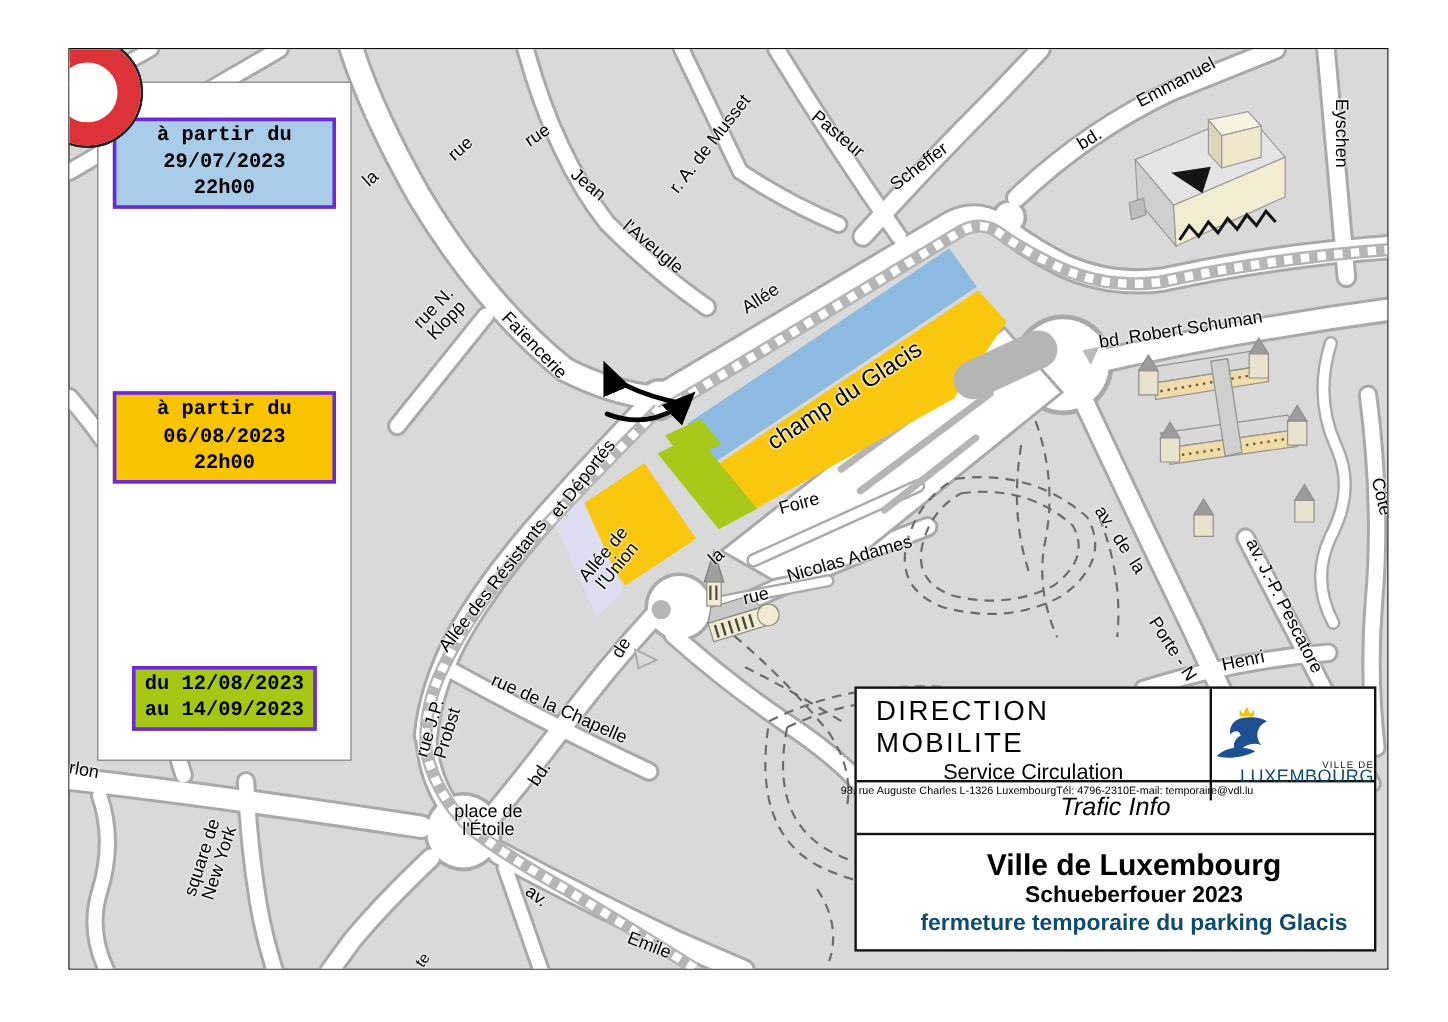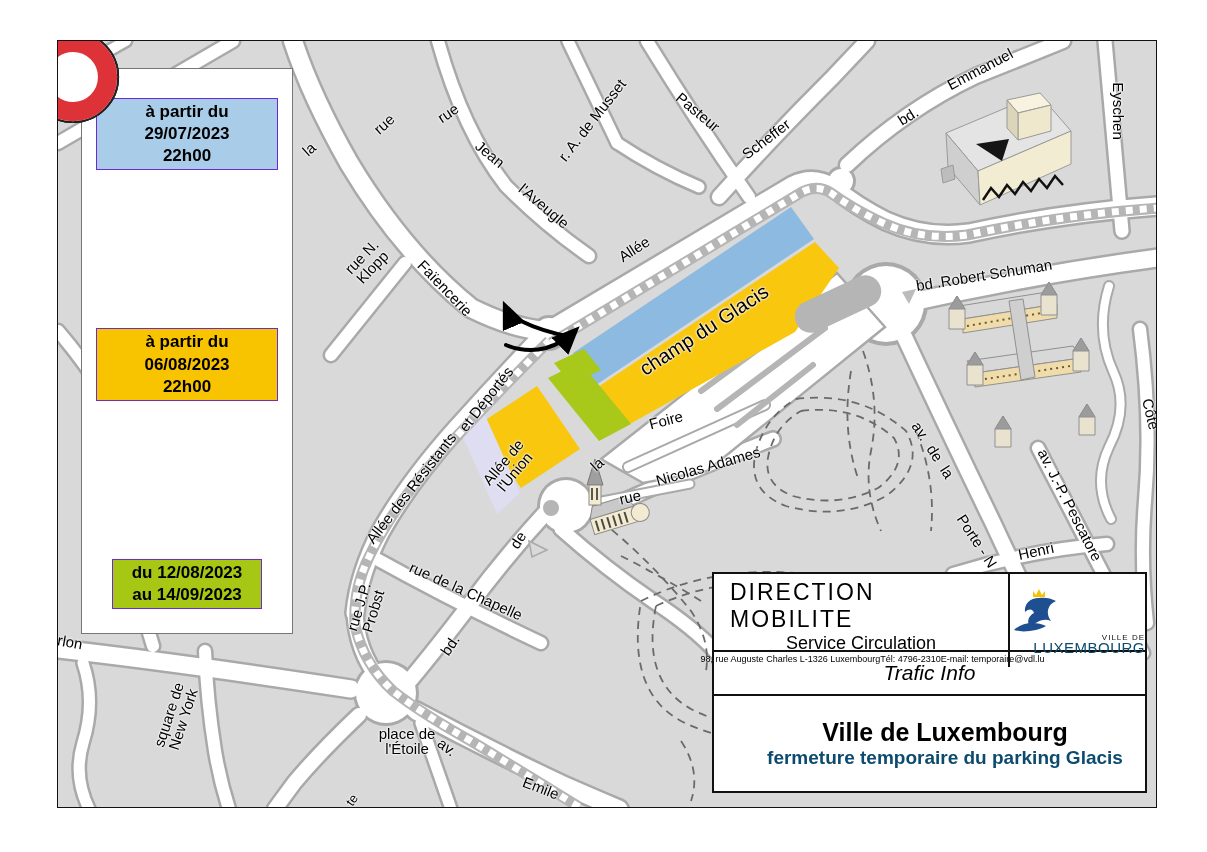--- a/index.html
+++ b/index.html
@@ -12,22 +12,22 @@
   .label-layer{position:absolute;left:0;top:0;width:100%;height:100%;pointer-events:none;}
   .slabel{position:absolute;font-size:15px;color:#000;white-space:pre;text-align:center;
           line-height:1.02;transform-origin:center center;
           text-shadow:0 0 2px #fff,0 0 2px #fff,0 0 3px #fff;}
   
   .legend{position:absolute;left:23px;top:27px;width:212px;height:566px;background:#fff;
           border:1px solid #777;box-sizing:border-box;display:flex;flex-direction:column;
           align-items:center;justify-content:space-between;padding:20px 0 24px 0;}
   .legend-item{display:flex;flex-direction:column;align-items:center;}
   .legend-item svg{width:96px;height:96px;}
-  .legend-label{margin-top:9px;border:1px solid #6d28d9;padding:2px 6px;text-align:center;
-                font-weight:bold;font-size:17px;line-height:1.3;color:#000;}
+  .legend-label{margin-top:9px;border:3px solid #6d28d9;padding:2px 6px;text-align:center;
+                font-weight:bold;font-size:17px;line-height:1.3;color:#000;font-family:Liberation Mono, monospace;}
   .legend-label.wide{width:168px;}
   .legend-label.narrow{width:136px;}
   
   .info-panel{position:absolute;left:712px;top:572px;width:435px;height:221px;background:#fff;
               border:2px solid #111;box-sizing:border-box;display:grid;
               grid-template-rows:78px 44px auto;}
   .ip-row1{display:grid;grid-template-columns:296px auto;border-bottom:2px solid #111;}
   .ip-left{border-right:2px solid #111;display:flex;flex-direction:column;align-items:center;
            justify-content:space-between;padding:5px 2px 3px 2px;box-sizing:border-box;}
   .ip-dept{font-size:23px;letter-spacing:2px;color:#000;margin-left:14px;}
@@ -259,21 +259,21 @@
         <div class="slabel" style="left: 353px; top: 447px; transform: translate(-50%, -50%) rotate(-52deg);">Allée des Résistants</div>
         <div class="slabel" style="left: 451px; top: 426px; transform: translate(-50%, -50%) rotate(-50deg);"><div>Allée de</div><div>l'Union</div></div>
         <div class="slabel" style="left: 608px; top: 379px; transform: translate(-50%, -50%) rotate(-15deg);">Foire</div>
         <div class="slabel" style="left: 539px; top: 423px; transform: translate(-50%, -50%) rotate(-42deg);">la</div>
         <div class="slabel" style="left: 460px; top: 499px; transform: translate(-50%, -50%) rotate(-58deg);">de</div>
         <div class="slabel" style="left: 572px; top: 456px; transform: translate(-50%, -50%) rotate(-13deg);">rue</div>
         <div class="slabel" style="left: 650px; top: 425px; transform: translate(-50%, -50%) rotate(-16deg);">Nicolas Adames</div>
         <div class="slabel" style="left: 308px; top: 568px; transform: translate(-50%, -50%) rotate(-73deg);"><div>rue J.P.</div><div>Probst</div></div>
         <div class="slabel" style="left: 408px; top: 550px; transform: translate(-50%, -50%) rotate(24deg);">rue de la Chapelle</div>
         <div class="slabel" style="left: 392px; top: 604px; transform: translate(-50%, -50%) rotate(-56deg);">bd.</div>
-        <div class="slabel" style="left: 349px; top: 700px; transform: translate(-50%, -50%) rotate(0deg);"><div>place de</div><div>l'Étoile</div></div>
+        <div class="slabel" style="left: 349px; top: 643px; transform: translate(-50%, -50%) rotate(0deg);"><div>place de</div><div>l'Étoile</div></div>
         <div class="slabel" style="left: 118px; top: 676px; transform: translate(-50%, -50%) rotate(-72deg);"><div>square de</div><div>New York</div></div>
         <div class="slabel" style="left: 12px; top: 601px; transform: translate(-50%, -50%) rotate(10deg);">rlon</div>
         <div class="slabel" style="left: 389px; top: 706px; transform: translate(-50%, -50%) rotate(37deg);">av.</div>
         <div class="slabel" style="left: 483px; top: 747px; transform: translate(-50%, -50%) rotate(21deg);">Emile</div>
         <div class="slabel" style="left: 294px; top: 759px; transform: translate(-50%, -50%) rotate(-55deg); font-size: 13px;">te</div>
         <div class="slabel" style="left: 875px; top: 409px; transform: translate(-50%, -50%) rotate(57deg);">av.  de  la</div>
         <div class="slabel" style="left: 919px; top: 500px; transform: translate(-50%, -50%) rotate(57deg);">Porte - N</div>
         <div class="slabel" style="left: 1012px; top: 464px; transform: translate(-50%, -50%) rotate(63deg);">av. J.-P. Pescatore</div>
         <div class="slabel" style="left: 978px; top: 510px; transform: translate(-50%, -50%) rotate(-12deg);">Henri</div>
         <div class="slabel" style="left: 1093px; top: 373px; transform: translate(-50%, -50%) rotate(76deg);">Côte</div>
@@ -340,16 +340,17 @@
           <span class="logo-l1">VILLE DE</span>
           <span class="logo-l2">LUXEMBOURG</span>
         </div>
       </div>
     </div>
     <div class="ip-row2">
       <span class="ip-doctype">Trafic Info</span>
     </div>
     <div class="ip-row3">
       <div class="ip-city">Ville de Luxembourg</div>
+      <div class="ip-event">Schueberfouer 2023</div>
       <div class="ip-subject">fermeture temporaire du parking Glacis</div>
     </div>
   </div>
 </div>
 
 </body></html>

